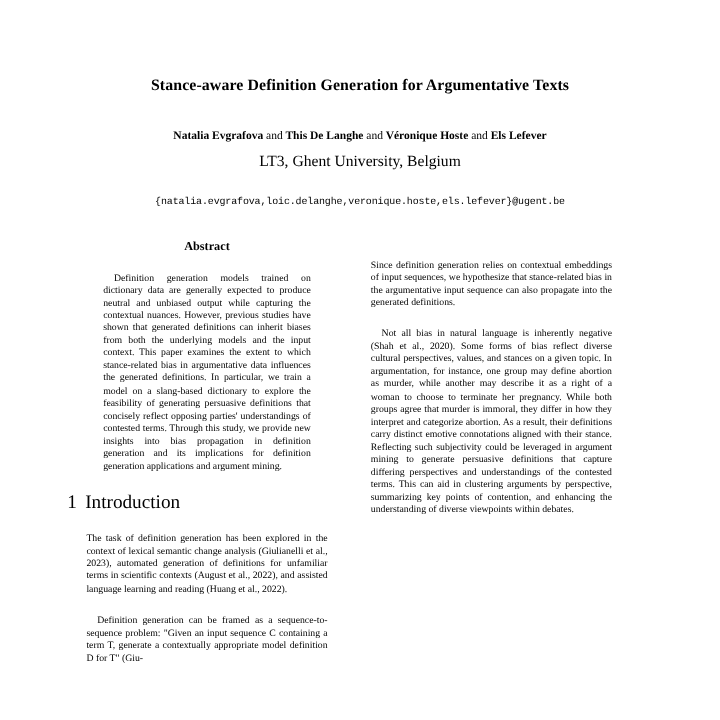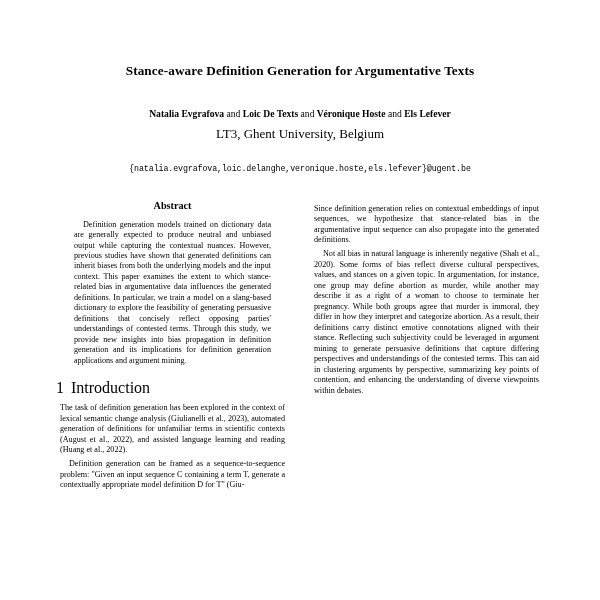--- a/index.html
+++ b/index.html
@@ -47,41 +47,41 @@
   }
   .email {
     text-align: center;
     font-family: "Liberation Mono", monospace;
     font-size: 8.3px;
     margin-top: 22px;
     letter-spacing: -0.1px;
   }
   .columns {
     display: flex;
-    gap: 21px;
+    gap: 4px;
     margin-top: 27px;
   }
   .col {
     width: 233px;
     flex: 0 0 233px;
   }
   .abstract-head {
     text-align: center;
     font-size: 10.2px;
     font-weight: bold;
     margin: 0 0 9px 0;
   }
   .abs-body {
     padding: 0 14px;
   }
   p.body {
     font-size: 8.15px;
     line-height: 1.285;
     text-align: justify;
-    margin: 4px;
+    margin: 16px;
     text-indent: 9px;
     hyphens: auto;
   }
   p.body.noindent {
     text-indent: 0;
   }
   p.body + p.body {
     margin-top: 0;
   }
   .section-head {
@@ -96,21 +96,21 @@
 </head>
 <body>
 
 <div class="page">
 
   <h1 class="title">Stance-aware Definition Generation for Argumentative Texts</h1>
 
   <div class="authors">
     <span>Natalia Evgrafova</span>
     <span class="sep">and</span>
-    <span>Loic De Texts</span>
+    <span>This De Langhe</span>
     <span class="sep">and</span>
     <span>Véronique Hoste</span>
     <span class="sep">and</span>
     <span>Els Lefever</span>
   </div>
 
   <div class="affil">LT3, Ghent University, Belgium</div>
   <div class="email">{natalia.evgrafova,loic.delanghe,veronique.hoste,els.lefever}@ugent.be</div>
 
   <div class="columns">

